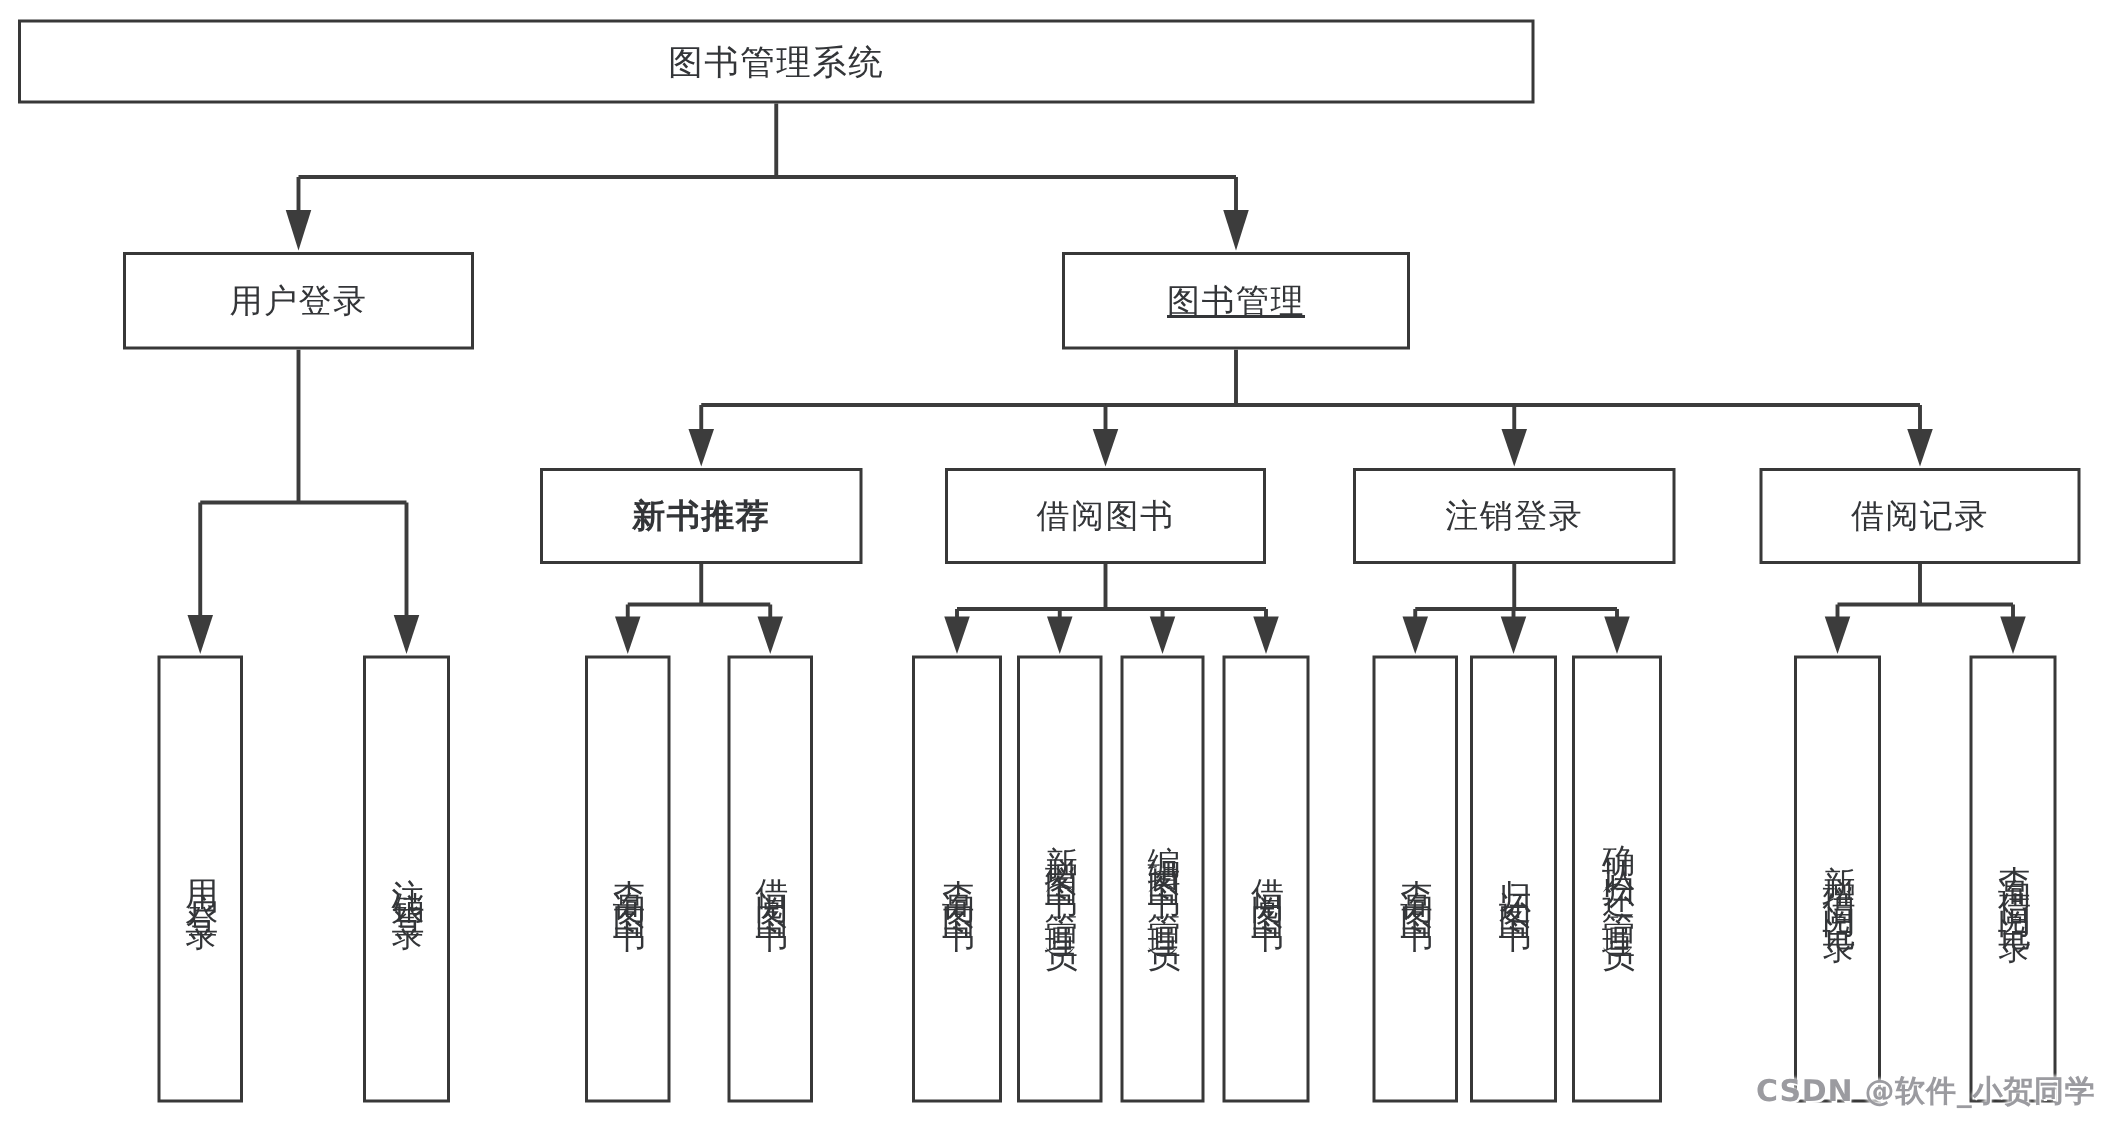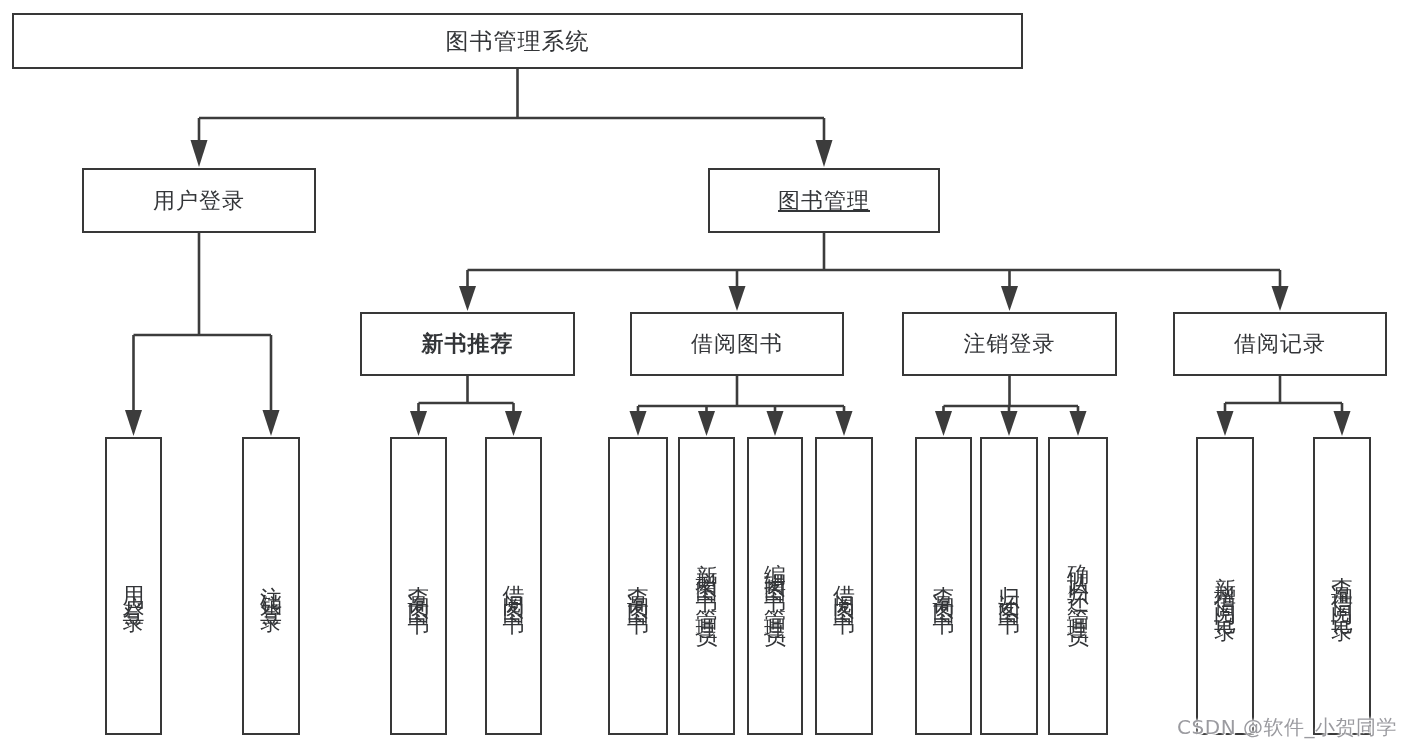--- a/index.html
+++ b/index.html
@@ -53,20 +53,21 @@
   }
   .watermark {
     position: absolute;
     top: 714px;
     right: 8px;
     font-size: 20px;
     color: #9b9ba0;
     letter-spacing: 0.5px;
     text-shadow: 0 0 3px #ffffff, 0 0 3px #ffffff, 1px 1px 0 #ffffff;
     white-space: nowrap;
+    font-weight: bold;
   }
 </style>
 </head>
 <body>
 
 <div class="canvas">
 
   <svg class="wires" viewBox="0 0 1405 747" xmlns="http://www.w3.org/2000/svg">
 
     <path class="wire" d="M517.5 67 V118 M199 118 H824 M199 118 V142 M824 118 V142"></path>

